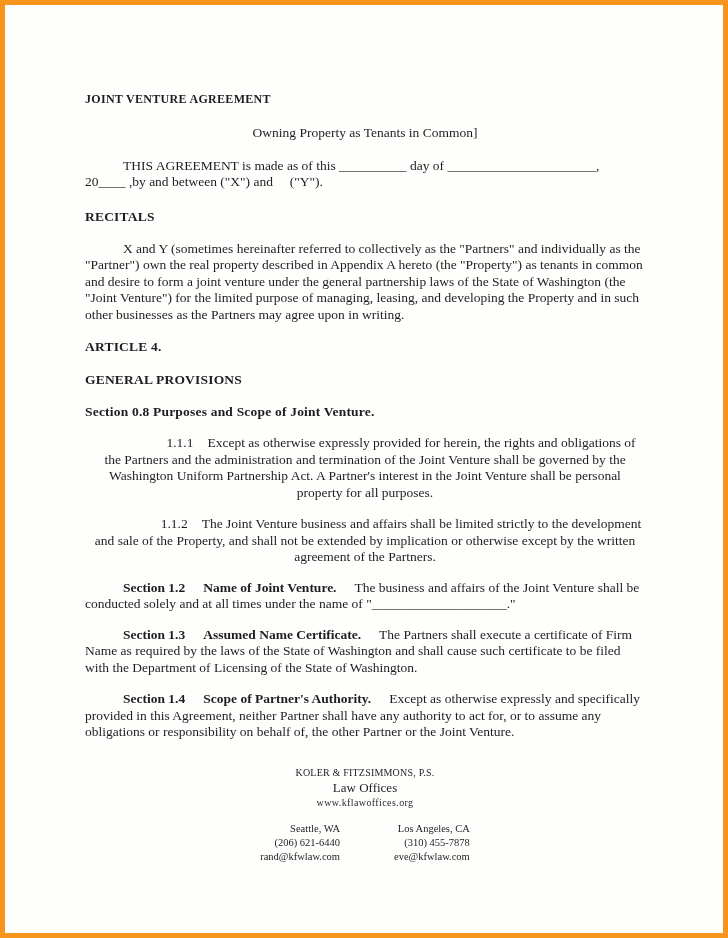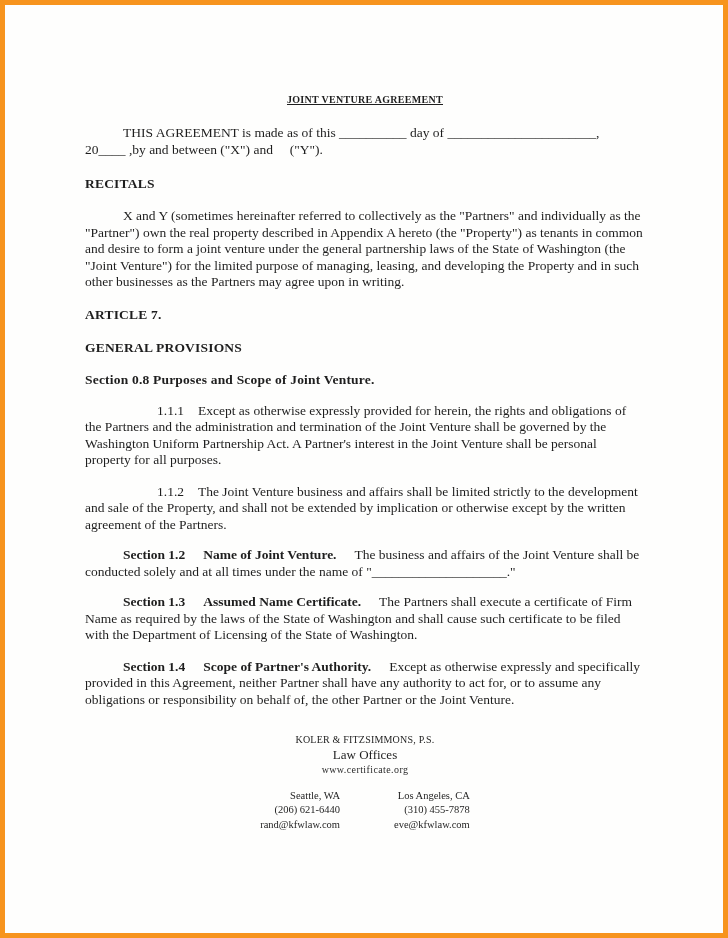--- a/index.html
+++ b/index.html
@@ -9,47 +9,45 @@
     height: 938px;
     box-sizing: border-box;
     border: 5px solid #F7941E;
     background: #FEFEFD;
     font-family: "Liberation Serif", serif;
     color: #1e1e1e;
     overflow: hidden;
   }
   .content { padding: 86px 78px 0 80px; }
   .title {
-    font-size: 10px;
+    font-size: 12px;
     font-weight: bold;
-    text-align: center;
     letter-spacing: 0.3px;
     line-height: 17px;
-    text-decoration: underline;
   }
   .subtitle {
     text-align: center;
     font-size: 13.5px;
     line-height: 16.5px;
   }
   .heading {
     font-size: 13.5px;
     font-weight: bold;
     text-align: left;
     line-height: 17px;
     letter-spacing: 0.2px;
   }
   .para {
     font-size: 13.5px;
     line-height: 16.5px;
     margin: 0;
     text-align: left;
   }
   .indent { text-indent: 38px; }
-  .clause { text-indent: 72px; }
+  .clause { text-indent: 72px; text-align: center; }
   .b { font-weight: bold; }
   .gap { display: inline-block; width: 18px; }
   .gap-num { display: inline-block; width: 14px; }
   .oline { display: block; white-space: pre; }
   .oline.ind { text-indent: 38px; }
   .mt14 { margin-top: 14px; } .mt15 { margin-top: 15px; }
   .mt16 { margin-top: 16px; } .mt17 { margin-top: 17px; }
   .mt25 { margin-top: 25px; }
   .footer { text-align: center; }
   .firm { font-size: 10px; font-weight: normal; letter-spacing: 0.2px; line-height: 14px; }
@@ -60,52 +58,53 @@
 </style>
 </head>
 <body>
 
 <div class="sheet">
   <div class="content">
 
     <div class="title">JOINT VENTURE AGREEMENT</div>
 
     <div class="subtitle mt17">
+      <div>Owning Property as Tenants in Common]</div>
     </div>
 
     <p class="para mt16">
         <span class="oline ind">THIS AGREEMENT is made as of this __________ day of ______________________,</span>
         <span class="oline">20____ ,by and between ("X") and     ("Y").</span>
       </p>
 
     <div class="heading mt17">RECITALS</div>
 
     <p class="para indent mt16">X and Y (sometimes hereinafter referred to collectively as the "Partners" and individually as the "Partner") own the real property described in Appendix A hereto (the "Property") as tenants in common and desire to form a joint venture under the general partnership laws of the State of Washington (the "Joint Venture") for the limited purpose of managing, leasing, and developing the Property and in such other businesses as the Partners may agree upon in writing.</p>
 
 
-    <div class="heading mt15">ARTICLE 7.</div>
+    <div class="heading mt15">ARTICLE 4.</div>
 
     <div class="heading mt16">GENERAL PROVISIONS</div>
 
     <div class="heading mt15">Section 0.8 Purposes and Scope of Joint Venture.</div>
 
     <p class="para clause mt15"><span>1.1.1</span><span class="gap-num"></span><span>Except as otherwise expressly provided for herein, the rights and obligations of the Partners and the administration and termination of the Joint Venture shall be governed by the Washington Uniform Partnership Act. A Partner's interest in the Joint Venture shall be personal property for all purposes.</span></p>
 
     <p class="para clause mt15"><span>1.1.2</span><span class="gap-num"></span><span>The Joint Venture business and affairs shall be limited strictly to the development and sale of the Property, and shall not be extended by implication or otherwise except by the written agreement of the Partners.</span></p>
 
     <p class="para indent mt14"><span class="b">Section 1.2</span><span class="gap"></span><span class="b">Name of Joint Venture.</span><span class="gap"></span><span>The business and affairs of the Joint Venture shall be conducted solely and at all times under the name of "____________________."</span></p>
 
     <p class="para indent mt14"><span class="b">Section 1.3</span><span class="gap"></span><span class="b">Assumed Name Certificate.</span><span class="gap"></span><span>The Partners shall execute a certificate of Firm Name as required by the laws of the State of Washington and shall cause such certificate to be filed with the Department of Licensing of the State of Washington.</span></p>
 
     <p class="para indent mt15"><span class="b">Section 1.4</span><span class="gap"></span><span class="b">Scope of Partner's Authority.</span><span class="gap"></span><span>Except as otherwise expressly and specifically provided in this Agreement, neither Partner shall have any authority to act for, or to assume any obligations or responsibility on behalf of, the other Partner or the Joint Venture.</span></p>
 
     <div class="footer mt25">
       <div class="firm">KOLER &amp; FITZSIMMONS, P.S.</div>
       <div class="firm-type">Law Offices</div>
-      <div class="website">www.certificate.org</div>
+      <div class="website">www.kflawoffices.org</div>
       <div class="offices">
         <div class="office">
           <div>Seattle, WA</div>
           <div>(206) 621-6440</div>
           <div>rand@kfwlaw.com</div>
         </div>
         <div class="office">
           <div>Los Angeles, CA</div>
           <div>(310) 455-7878</div>
           <div>eve@kfwlaw.com</div>

